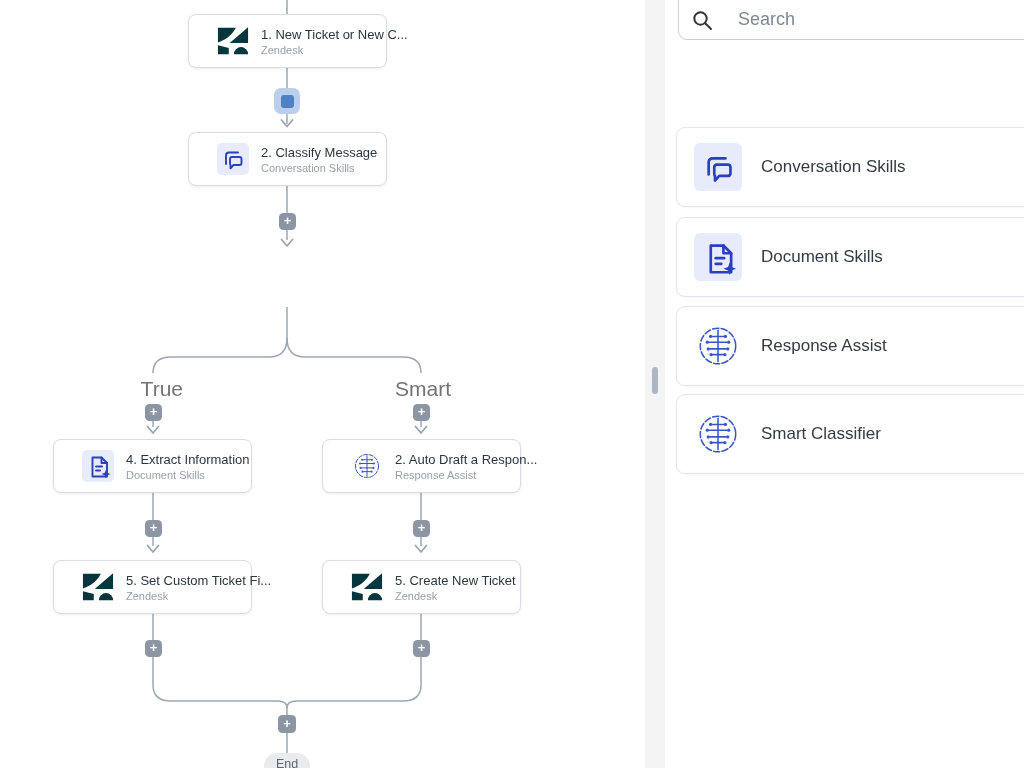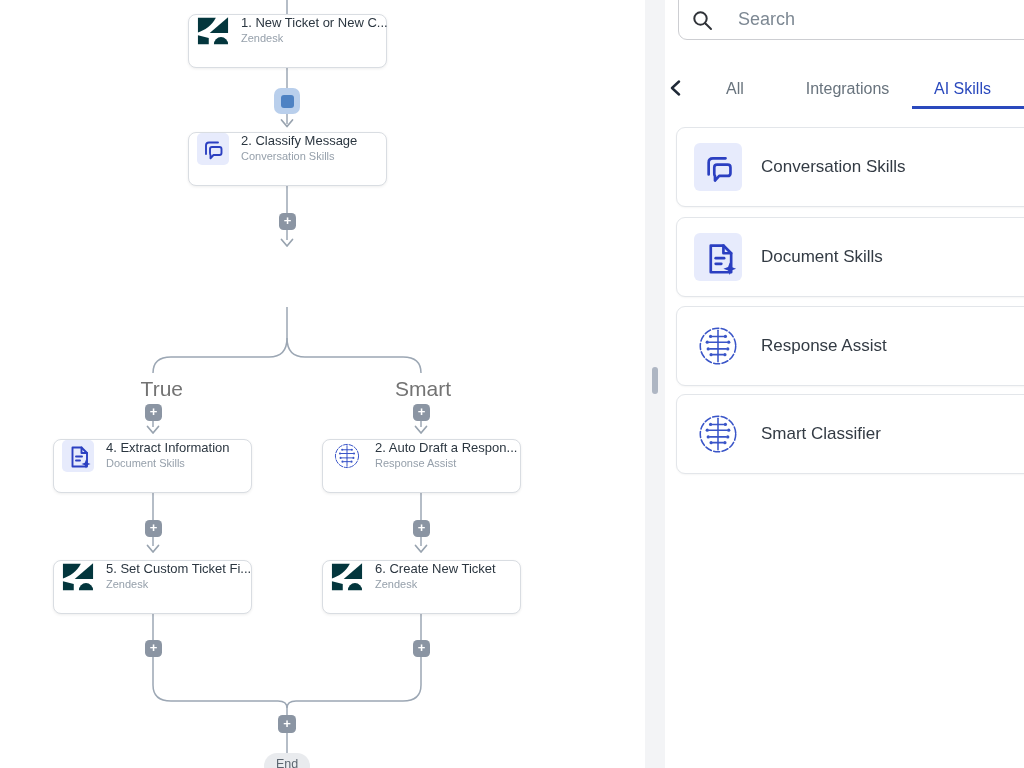--- a/index.html
+++ b/index.html
@@ -6,21 +6,21 @@
   html,body { width:1024px; height:768px; overflow:hidden; background:#fff;
     font-family:"Liberation Sans","DejaVu Sans",sans-serif; }
   .stage { position:relative; width:1024px; height:768px; }
 
   
   .canvas { position:absolute; left:0; top:0; width:645px; height:768px; background:#ffffff; }
   .wires { position:absolute; left:0; top:0; }
 
   .node { position:absolute; width:199px; height:54px; background:#fff;
     border:1px solid #d9dde2; border-radius:8px; box-shadow:0 1px 3px rgba(0,0,0,.07);
-    display:flex; padding:0 8px; gap:12px; cursor:pointer; }
+    display:flex; align-items:center; padding:0 28px; gap:12px; cursor:pointer; }
   .node-txt { display:flex; flex-direction:column; gap:2px; min-width:0; }
   .node-title { font-size:13px; color:#2b3640; white-space:nowrap; }
   .node-sub { font-size:11px; color:#96a0ab; white-space:nowrap; }
   .icon-sq { width:32px; height:32px; border-radius:5px; background:#e7ebfc;
     display:flex; align-items:center; justify-content:center; flex:0 0 auto; }
   .icon-bare { width:32px; height:32px; display:flex; align-items:center; justify-content:center; flex:0 0 auto; }
 
   .plus { position:absolute; width:17px; height:17px; background:#8b95a3; border-radius:4.5px;
     color:#fff; font-size:13px; font-weight:bold; line-height:16px; text-align:center; cursor:pointer; }
   .plus.big { width:18px; height:18px; line-height:17px; }
@@ -215,21 +215,21 @@
       </span>
     </div>
 
     <div class="node" style="left:322px;top:560px">
       <span class="icon-bare">
         <svg width="34" height="30" viewBox="0 0 34 30">
             <use href="#ic-zendesk"></use>
           </svg>
         </span>
       <span class="node-txt">
-        <span class="node-title">6. Create New Ticket</span>
+        <span class="node-title">5. Create New Ticket</span>
         <span class="node-sub">Zendesk</span>
       </span>
     </div>
 
     <div class="plus" style="left:279px;top:213px">+</div>
     <div class="plus" style="left:145px;top:404px">+</div>
     <div class="plus" style="left:413px;top:404px">+</div>
     <div class="plus" style="left:145px;top:520px">+</div>
     <div class="plus" style="left:413px;top:520px">+</div>
     <div class="plus" style="left:145px;top:640px">+</div>
@@ -247,30 +247,20 @@
 
     <div class="searchbox">
       <span class="mag">
         <svg width="21" height="21" viewBox="0 0 21 21" fill="none" stroke="#2f3238" stroke-width="2" stroke-linecap="round">
           <circle cx="8.5" cy="8.5" r="6.2"></circle>
             <path d="M13.5,13.5 L19,19"></path>
         </svg></span>
       <span class="ph">Search</span>
     </div>
 
-    <div class="tabs">
-      <span class="back">
-        <svg width="11" height="16" viewBox="0 0 11 16" fill="none" stroke="#1f2937" stroke-width="2.4" stroke-linecap="round" stroke-linejoin="round">
-          <path d="M9,1.5 L2,8 L9,14.5"></path>
-        </svg></span>
-      <span class="tab all">All</span>
-      <span class="tab integrations">Integrations</span>
-      <span class="tab ai">AI Skills</span>
-      <span class="tab-underline"></span>
-    </div>
 
     <div class="cardlist">
       <div class="pcard" style="top:0">
         <span class="icon-sq">
           <svg width="45" height="45" viewBox="0 0 32 32">
               <use href="#ic-conv"></use>
             </svg>
           </span>
         <span class="pcard-label">Conversation Skills</span>
       </div>

